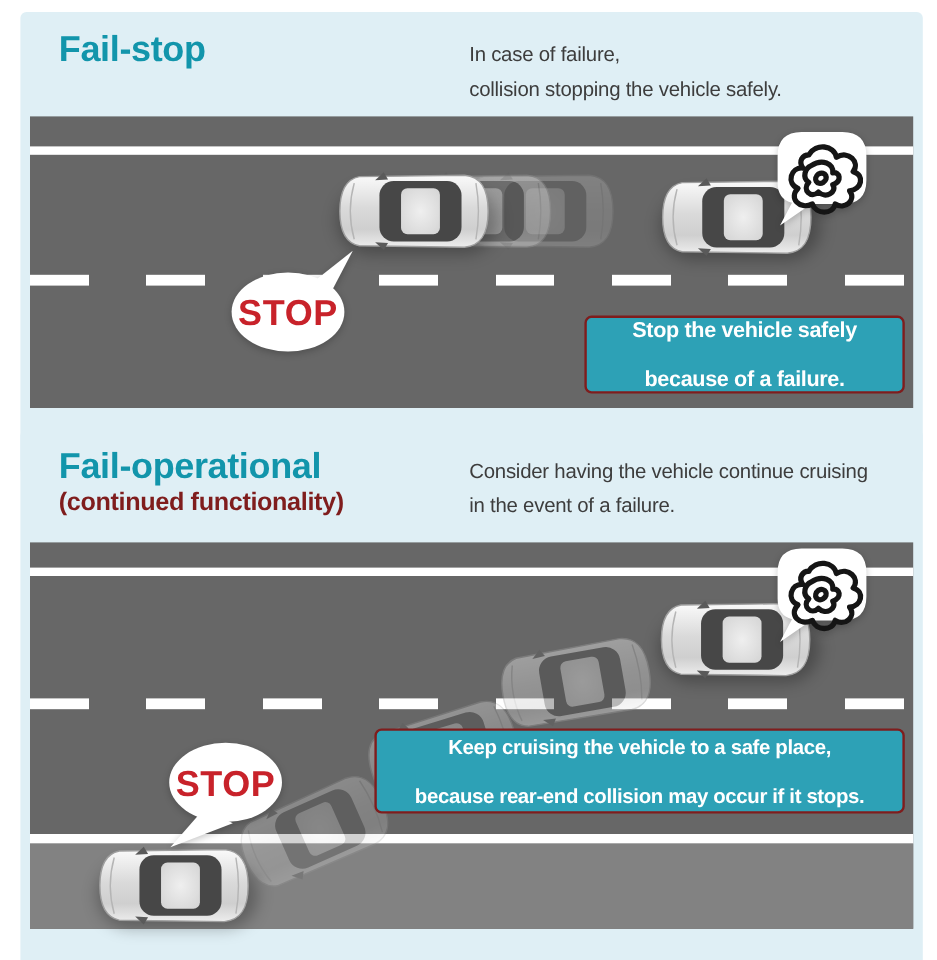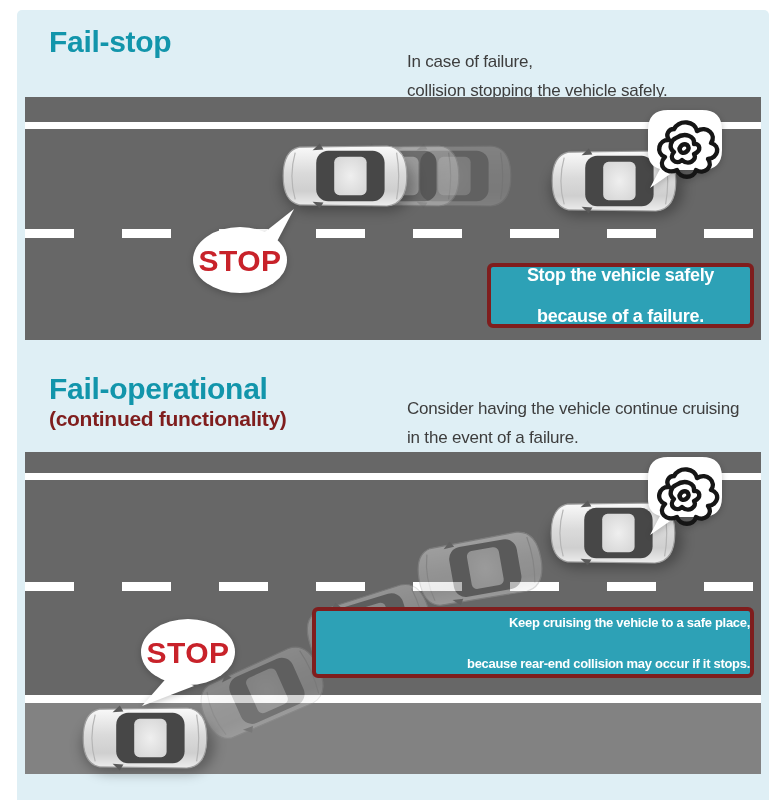--- a/index.html
+++ b/index.html
@@ -14,21 +14,21 @@
 
   .panel-title{
     position:absolute;margin:0;color:#1295ab;font-weight:bold;
     font-size:30px;line-height:32px;letter-spacing:-0.3px;
   }
   .panel-subtitle{
     position:absolute;margin:0;color:#7f1d1d;font-weight:bold;
     font-size:21px;line-height:23px;letter-spacing:-0.3px;
   }
   .panel-desc{
-    position:absolute;margin:16px;color:#3d3d3d;font-size:17px;
+    position:absolute;margin:0;color:#3d3d3d;font-size:17px;
     line-height:29px;letter-spacing:-0.2px;
   }
   .panel-desc span{display:block;}
 
   .road{position:absolute;background:#676767;}
   .lane-line{position:absolute;left:0;width:100%;background:#ffffff;}
   .lane-dashed{
     position:absolute;left:0;width:100%;height:9px;
     background:repeating-linear-gradient(to right,#ffffff 0 49px,transparent 49px 97px);
   }
@@ -42,27 +42,27 @@
   }
   .ghost{z-index:2;}
 
   .bubble{position:absolute;z-index:5;filter:drop-shadow(0 2px 3px rgba(0,0,0,0.22));}
   .stop-text{
     font-family:"Liberation Sans",sans-serif;font-weight:bold;font-size:30px;
     fill:#c8222a;text-anchor:middle;letter-spacing:0.5px;
   }
 
   .callout{
-    position:absolute;z-index:6;background:#2da1b6;border:4px solid #7f1d1d;
+    position:absolute;z-index:6;background:#2da1b6;border:2px solid #7f1d1d;
     border-radius:6px;color:#ffffff;font-weight:bold;text-align:center;
     display:flex;flex-direction:column;justify-content:center;
     font-size:18px;line-height:29px;letter-spacing:-0.3px;box-sizing:border-box;gap:12px;
   }
   .callout span{display:block;white-space:nowrap;}
-  .callout--wide{font-size:13px;align-items:flex-end;}
+  .callout--wide{font-size:17px;}
   .hidden-defs{position:absolute;width:0;height:0;overflow:hidden;}
 </style>
 </head>
 <body>
 
 <svg class="hidden-defs" aria-hidden="true">
   <defs>
     <linearGradient id="bodyGrad" x1="0" y1="0" x2="0" y2="1">
       <stop offset="0" stop-color="#fafafa"></stop>
       <stop offset="0.45" stop-color="#dadada"></stop>

